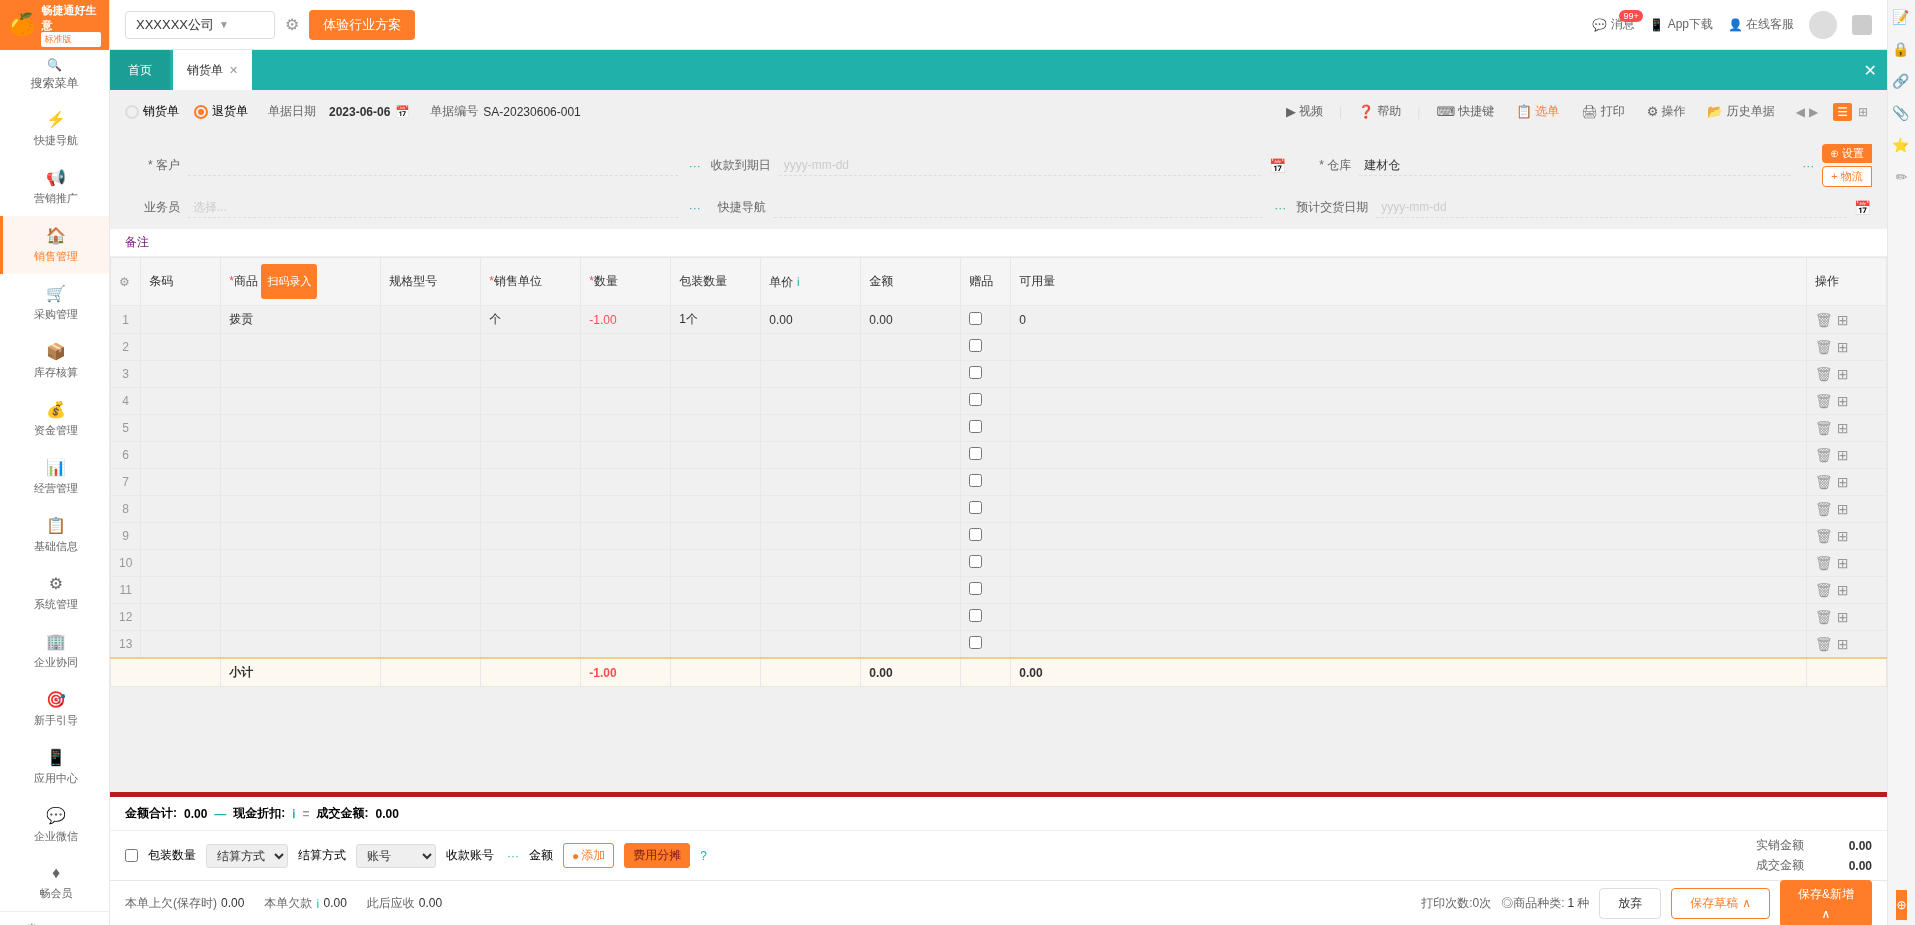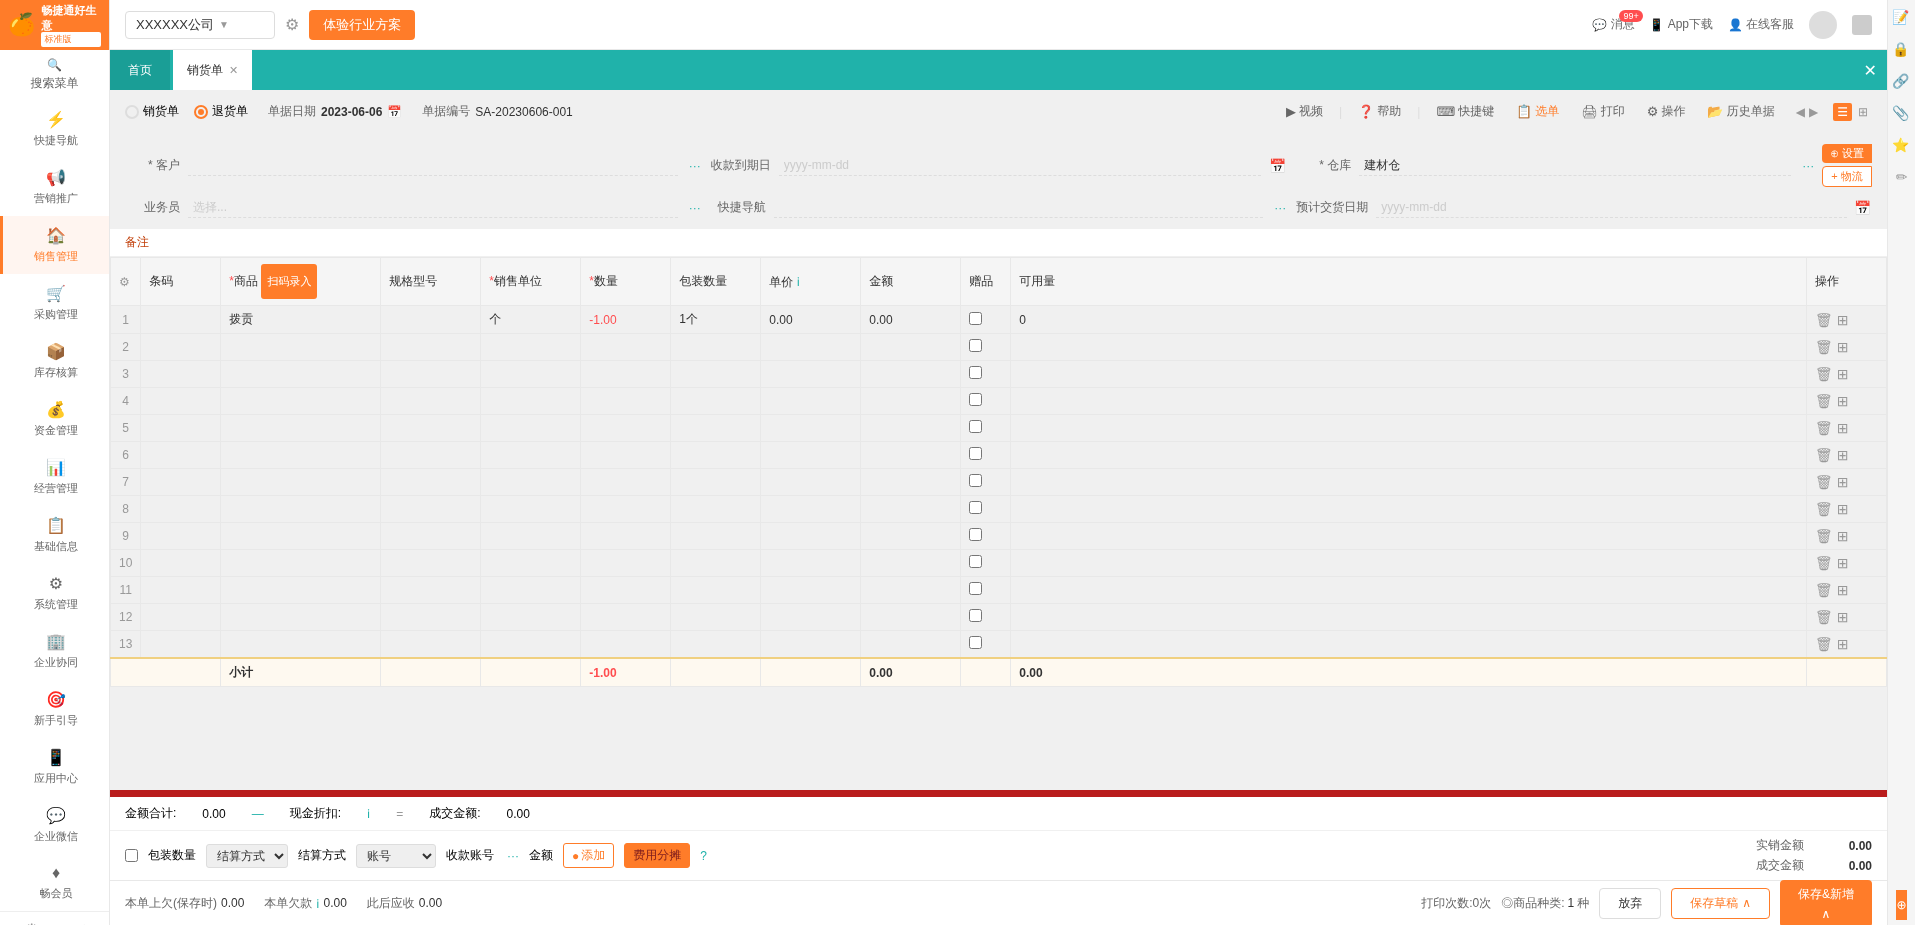--- a/index.html
+++ b/index.html
@@ -42,21 +42,21 @@
     .tab-close { color: #999; font-size: 11px; cursor: pointer; }
     .tabbar-close-all { margin-left: auto; margin-right: 10px; color: #fff; cursor: pointer; font-size: 16px; }
     .form-header { padding: 10px 15px; border-bottom: 1px solid #f0f0f0; display: flex; align-items: center; gap: 20px; }
     .radio-group { display: flex; gap: 15px; align-items: center; }
     .radio-item { display: flex; align-items: center; gap: 4px; cursor: pointer; }
     .radio-dot { width: 14px; height: 14px; border-radius: 50%; border: 2px solid #ddd; display: flex; align-items: center; justify-content: center; }
     .radio-dot.active { border-color: #ff7c29; }
     .radio-dot.active::after { content: ''; width: 6px; height: 6px; border-radius: 50%; background: #ff7c29; display: block; }
     .form-date { display: flex; align-items: center; gap: 5px; color: #333; }
     .form-date-label { color: #666; }
-    .form-date-value { font-weight: bold; }
+    .form-date-value { font-weight: bold; margin-left: 8px; }
     .calendar-icon { color: #20b2aa; cursor: pointer; }
     .form-num { display: flex; align-items: center; gap: 5px; justify-content: space-between; }
     .form-num-label { color: #666; }
     .form-num-value { color: #333; }
     .form-header-right { margin-left: auto; display: flex; align-items: center; gap: 10px; }
     .toolbar-btn { display: flex; align-items: center; gap: 3px; color: #666; cursor: pointer; font-size: 12px; padding: 3px 6px; }
     .toolbar-btn-icon { font-size: 13px; }
     .toolbar-divider { color: #ddd; }
 
     
@@ -82,21 +82,21 @@
     td { border: 1px solid #e8e8e8; padding: 5px 8px; color: #333; }
     .row-num { color: #999; text-align: center; width: 30px; }
     .qty-red { color: #ff4d4f; }
     .scan-btn { background: #ff7c29; color: #fff; border: none; padding: 10px 6px; border-radius: 3px; cursor: pointer; font-size: 11px; }
     .th-gear { color: #999; cursor: pointer; }
     .subtotal-row td { background: #fef9f0; font-weight: bold; border-top: 2px solid #f0d080; }
     .action-cell { display: flex; gap: 4px; align-items: center; }
     .action-icon { color: #999; cursor: pointer; font-size: 14px; }
 
     
-    .bottom-summary { padding: 8px 15px; border-top: 7px solid #b91c1c; display: flex; align-items: center; gap: 26px; background: #fff; }
+    .bottom-summary { padding: 8px 15px; border-top: 5px solid #b91c1c; display: flex; align-items: center; gap: 7px; background: #fff; font-weight: bold; }
     .summary-eq { color: #999; }
     .summary-dash { color: #20b2aa; }
 
     
     .payment-row { padding: 6px 15px; border-top: 1px solid #f0f0f0; display: flex; align-items: center; gap: 10px; background: #fff; }
     .payment-checkbox { cursor: pointer; }
     .payment-select { border: 1px solid #ddd; padding: 3px 6px; border-radius: 3px; color: #333; min-width: 80px; }
     .payment-add-btn { background: #fff; border: 1px solid #ff7c29; color: #ff7c29; padding: 3px 8px; border-radius: 3px; cursor: pointer; display: flex; align-items: center; gap: 2px; }
     .expense-btn { background: #fff; border: 1px solid #ff7c29; color: #ff7c29; padding: 3px 8px; border-radius: 3px; cursor: pointer; }
     .expense-btn.active { background: #ff7c29; color: #7f1d1d; }
@@ -113,21 +113,21 @@
     .action-bar-info-value { color: #333; }
     .action-bar-right { margin-left: auto; display: flex; align-items: center; gap: 10px; }
     .print-count { color: #666; }
     .product-count { display: flex; align-items: center; gap: 3px; color: #666; }
     .product-count-value { color: #333; }
     .discard-btn { border: 1px solid #ddd; background: #fff; color: #333; padding: 6px 18px; border-radius: 4px; cursor: pointer; }
     .save-draft-btn { border: 1px solid #ff7c29; background: #fff; color: #ff7c29; padding: 6px 18px; border-radius: 4px; cursor: pointer; display: flex; align-items: center; gap: 4px; }
     .save-new-btn { background: #ff7c29; color: #fff; border: none; padding: 6px 18px; border-radius: 4px; cursor: pointer; display: flex; align-items: center; gap: 4px; flex-direction: column; }
 
     .notes-row { padding: 5px 15px; display: flex; align-items: center; gap: 8px; border-bottom: 1px solid #f0f0f0; background: #fff; }
-    .notes-label { color: #c2410c; min-width: 30px; }
+    .notes-label { color: #701a75; min-width: 30px; }
     .notes-input { flex: 1; border: none; outline: none; background: transparent; color: #333; }
 
     .content-main { flex: 1; display: flex; flex-direction: column; overflow: hidden; position: relative; }
   </style>
 </head>
 <body>
 
 <div class="sidebar">
   <div class="sidebar-logo">
     <span style="font-size:22px;">🍊</span>

